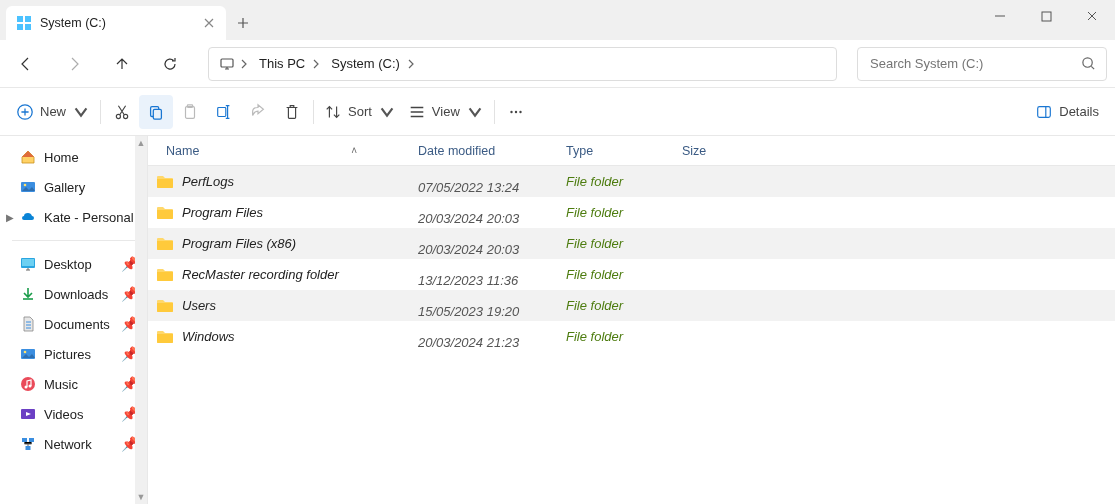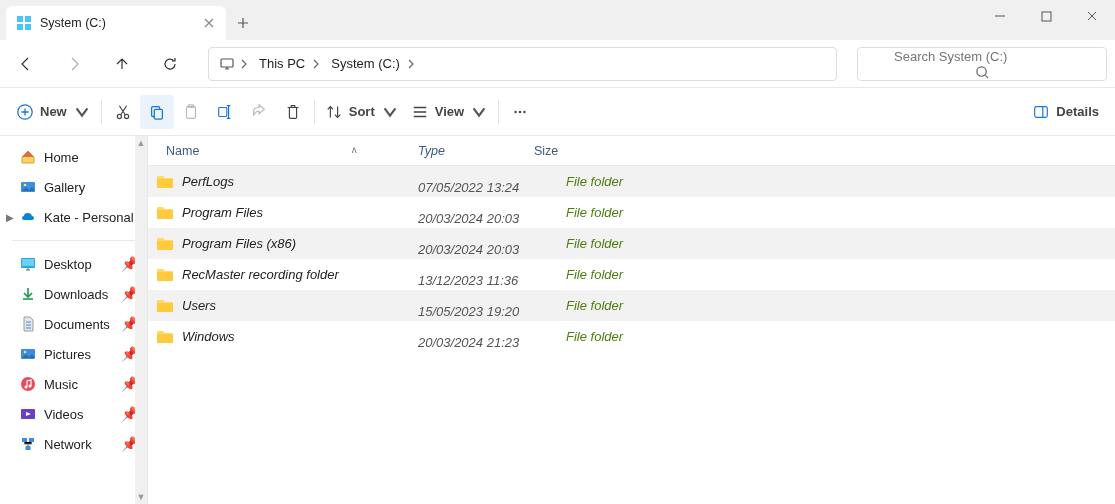--- a/index.html
+++ b/index.html
@@ -15,25 +15,25 @@
   .win-controls { margin-left: auto; display: flex; height: 40px; }
   .win-btn { width: 46px; height: 32px; display:flex; align-items:center; justify-content:center; color:#555; cursor:pointer; }
   
   
   .navbar { height: 48px; background: #fff; border-bottom: 1px solid #e8e8e8; display:flex; align-items:center; padding: 0 8px; gap: 12px; }
   .nav-btn { width: 36px; height: 36px; border-radius: 4px; display:flex; align-items:center; justify-content:center; cursor:pointer; color:#555; }
   .nav-btn svg { width: 16px; height: 16px; }
   .breadcrumb { flex: 1; height: 34px; border: 1px solid #ddd; border-radius: 4px; display:flex; align-items:center; padding: 0 6px; margin: 0 8px; }
   .bc-part { padding: 0 6px; cursor:pointer; font-size: 13px; }
   .bc-chev { color:#888; width:14px; display:flex; align-items:center; }
-  .searchbox { width: 250px; height: 34px; border: 1px solid #ddd; border-radius:4px; display:flex; align-items:center; padding: 0 10px; flex-direction: column; }
+  .searchbox { width: 250px; height: 34px; border: 1px solid #ddd; border-radius:4px; display:flex; align-items:center; padding: 0 10px; }
   .searchbox input { border:none; outline:none; flex:1; font-size:13px; background: transparent; }
   
   
-  .toolbar { height: 48px; background:#fff; border-bottom:1px solid #e8e8e8; display:flex; align-items:center; padding: 0 10px; gap:0;font-weight:bold; }
+  .toolbar { height: 48px; background:#fff; border-bottom:1px solid #e8e8e8; display:flex; align-items:center; padding: 0 10px; gap:0; }
   .tool-sep { width:1px; height:24px; background:#e2e2e2; margin:0 4px; }
   .tool-btn { height:34px; min-width:34px; padding:0 6px; border-radius:4px; display:flex; align-items:center; justify-content:center; gap:6px; cursor:pointer; color:#444; }
   .tool-btn.active { background:#eaf2fb; }
   .tool-btn svg { width:18px; height:18px; }
   .chev-sm { width:10px; height:10px; }
   .toolbar-spacer { flex:1; }
   
   
   .main { display:flex; height: calc(504px - 40px - 48px - 48px); background:#fff; }
   .sidebar { width: 148px; border-right: 1px solid #e8e8e8; padding: 6px 0; overflow:hidden; position:relative;}
@@ -41,21 +41,21 @@
   .side-item .exp { position:absolute; left:6px; color:#777; font-size:10px; }
   .side-item .pin { position:absolute; right:8px; color:#aaa; font-size:14px; }
   .side-icon { width:16px; height:16px; flex-shrink:0; }
   .side-divider { height:1px; background:#e8e8e8; margin:8px 12px; }
   
   .content { flex:1; display:flex; flex-direction:column; }
   .columns { display:flex; height:30px; border-bottom:1px solid #e8e8e8; align-items:flex-end; color:#3b5b84; font-size:12.5px; user-select:none; }
   .col { padding:0 10px; display:flex; align-items:center; height:100%; border-right:1px solid transparent; cursor:pointer; }
   .col.name { width:260px; padding-left:18px; }
   .col.date { width:148px; }
-  .col.type { width:116px;font-style:italic; }
+  .col.type { width:116px; }
   .col.size { width:78px; }
   .sort-ind { margin-left:auto; margin-right:40px; color:#666; font-size:10px; }
   
   .rows { display:flex; flex-direction:column; }
   .row { display:flex; height:31px; align-items:center; font-size:13px; }
   .row:nth-child(odd){ background:#f2f2f2; }
   .row .cell { padding:0 10px; display:flex; align-items:center; height:100%;font-style:italic; }
   .row .name-cell { width:260px; gap:8px; padding-left:8px; }
   .row .date-cell { width:148px; color:#555;margin-top:12px; }
   .row .type-cell { width:116px; color:#4d7c0f; }
@@ -335,20 +335,23 @@
         <span class="sb-arrow">▼</span>
       </div>
   </div>
 
   <div class="content">
     <div class="columns">
       <div class="col name">
           <span>Name</span>
           <span class="sort-ind">˄</span>
         </div>
+      <div class="col date">
+          <span>Date modified</span>
+        </div>
       <div class="col type">
           <span>Type</span>
         </div>
       <div class="col size">
           <span>Size</span>
         </div>
     </div>
     <div class="rows" id="rows">
         <div class="row">
           <div class="cell name-cell">

